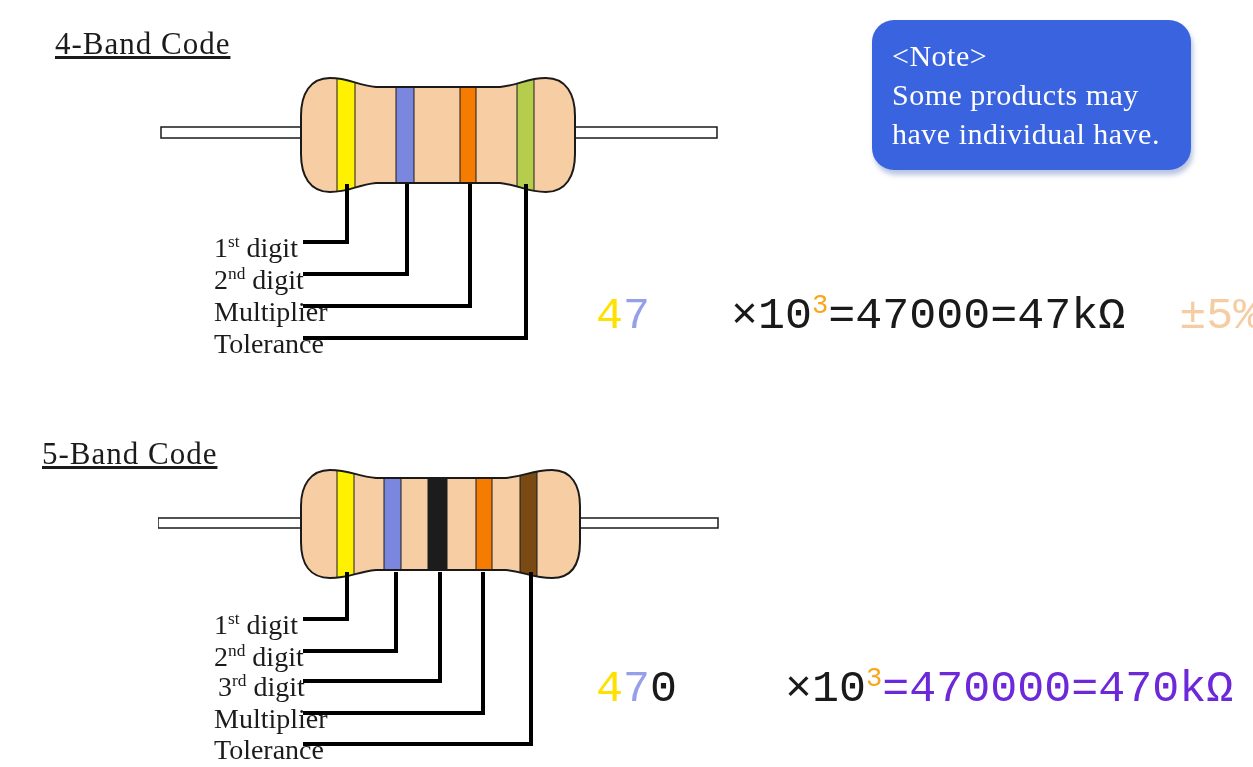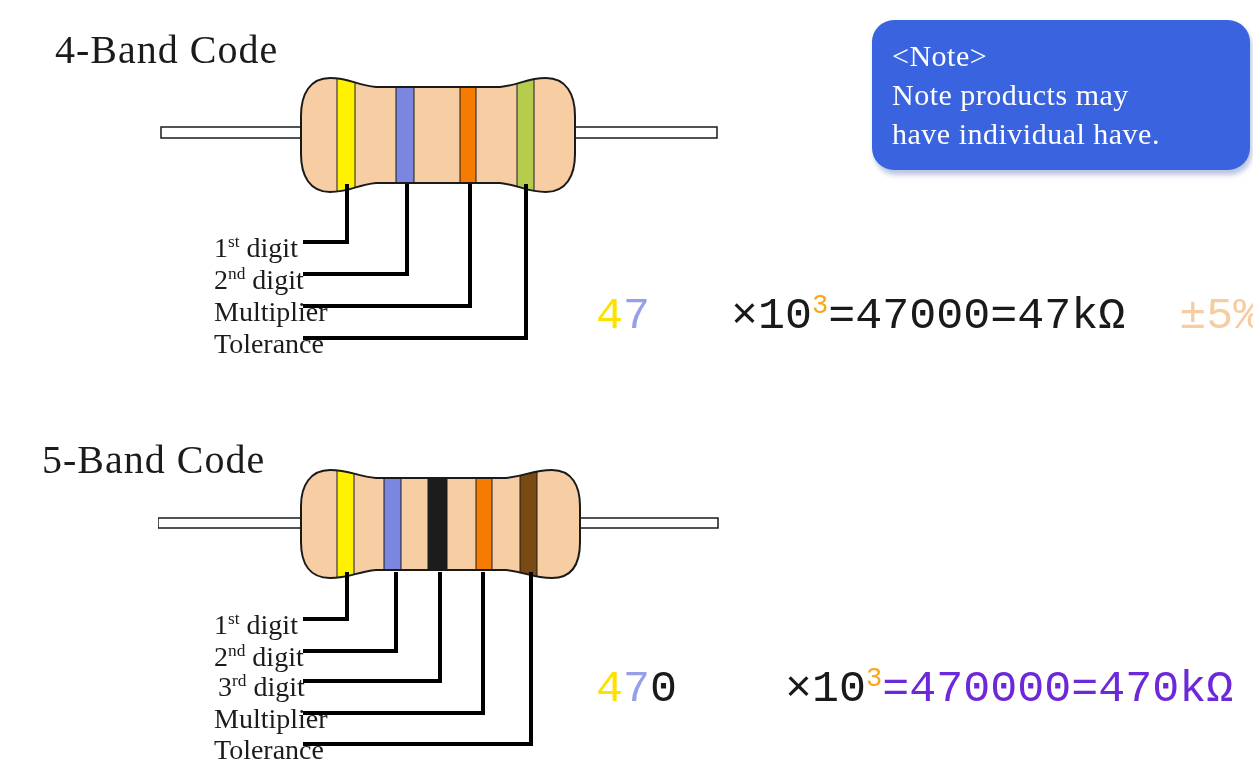--- a/index.html
+++ b/index.html
@@ -1,21 +1,21 @@
 <!DOCTYPE html>
 <html><head>
 <meta charset="utf-8">
 <style>
   html,body{margin:0;padding:0;background:#fff;}
   .canvas{position:relative;width:1253px;height:767px;background:#ffffff;
           font-family:"Liberation Serif",serif;overflow:hidden;}
-  .title{position:absolute;font-size:40px;color:#1b1b1b;letter-spacing:1px;white-space:nowrap;}
+  .title{position:absolute;font-size:31px;color:#1b1b1b;letter-spacing:1px;white-space:nowrap;text-decoration:underline;}
   .t1{left:55px;top:26px;}
   .t2{left:42px;top:436px;}
-  .note{position:absolute;left:872px;top:20px;width:378px;height:150px;
+  .note{position:absolute;left:872px;top:20px;width:319px;height:150px;
         background:#3A63DF;border-radius:22px;color:#ffffff;
         font-size:30px;line-height:39px;padding:16px 0 0 20px;box-sizing:border-box;
         letter-spacing:.5px;box-shadow:2px 5px 5px rgba(130,150,200,.55);}
   .res{position:absolute;width:562px;height:135px;}
   .r1{left:158px;top:70px;}
   .r2{left:158px;top:460px;}
   .pt{position:absolute;border-right:4px solid #000;border-bottom:4px solid #000;}
   .lbl{position:absolute;font-size:28px;color:#1b1b1b;line-height:30px;white-space:nowrap;margin-left:36px;}
   .lbl sup{font-size:0.62em;}
   .formula{position:absolute;font-family:Liberation Mono, monospace;font-size:45px;
@@ -27,21 +27,21 @@
 </head>
 <body>
 
 <div class="canvas">
 
   <div class="title t1">4-Band Code</div>
   <div class="title t2">5-Band Code</div>
 
   <div class="note">
     <div>&lt;Note&gt;</div>
-    <div>Note products may</div>
+    <div>Some products may</div>
     <div>have individual have.</div>
   </div>
 
   <svg class="res r1" viewBox="0 0 562 135">
     <defs>
       <clipPath id="clipA">
         <path d="M 172 8 C 152 8 143 24 143 46 L 143 84 C 143 106 152 122 172 122 C 192 122 198 115 218 113 L 342 113 C 362 115 368 122 388 122 C 408 122 417 106 417 84 L 417 46 C 417 24 408 8 388 8 C 368 8 362 15 342 17 L 218 17 C 198 15 192 8 172 8 Z"></path>
       </clipPath>
     </defs>
     <rect x="3" y="57" width="141" height="11" fill="#ffffff" stroke="#1a1a1a" stroke-width="1.5"></rect>

